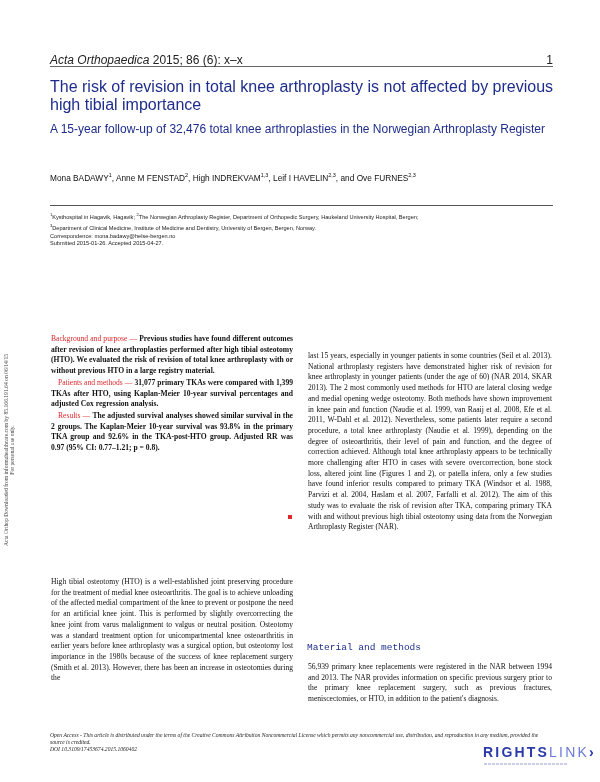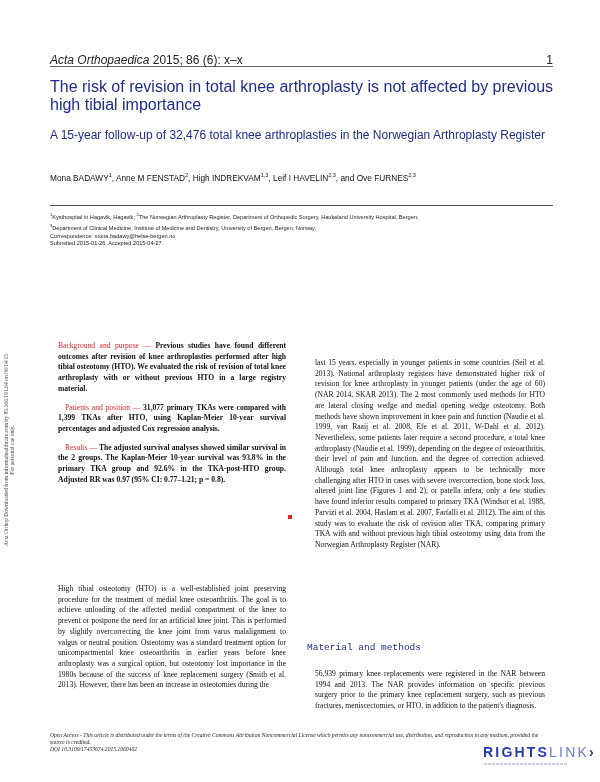--- a/index.html
+++ b/index.html
@@ -1,27 +1,27 @@
 <!DOCTYPE html>
 <html><head>
 <meta charset="utf-8">
 <style>
   html, body { margin:0; padding:0; background:#fff; }
   body { width:600px; height:782px; position:relative; overflow:hidden; font-family:"Liberation Serif", serif; color:#111; }
   .running-head { position:absolute; left:50px; top:53px; width:503px; height:13px; border-bottom:1.5px solid #666; font-size:12px; font-family:"Liberation Sans", sans-serif; color:#222; }
   .running-head .journal { font-style:italic; }
   .running-head .page { position:absolute; right:0; top:0; }
   .title { position:absolute; left:50px; top:78px; width:510px; font-family:"Liberation Sans", sans-serif; font-size:16px; line-height:17.5px; color:#1e2d8c; }
-  .subtitle { position:absolute; left:50px; top:128px; width:510px; font-family:"Liberation Sans", sans-serif; font-size:12px; line-height:14px; color:#1e2d8c; }
+  .subtitle { position:absolute; left:50px; top:122px; width:510px; font-family:"Liberation Sans", sans-serif; font-size:12px; line-height:14px; color:#1e2d8c; }
   .authors { position:absolute; left:50px; top:172px; width:510px; font-family:"Liberation Sans", sans-serif; font-size:8.3px; color:#111; white-space:nowrap; }
   .authors sup { font-size:5.5px; }
   .affil { position:absolute; left:50px; top:205px; width:503px; border-top:1px solid #555; padding-top:5px; font-family:"Liberation Sans", sans-serif; font-size:5.6px; line-height:7.9px; color:#222; }
   .affil sup { font-size:4px; }
   .col { position:absolute; font-size:7.6px; line-height:10.7px; text-align:justify; }
-  .col p { margin:8px; }
+  .col p { margin:1px; }
   .abstract { left:50px; top:333px; width:244px; font-weight:bold; }
   .abstract p { text-indent:0; }
   .abstract p + p { text-indent:7px; }
   .abstract .label { color:#e0262b; font-weight:normal; }
   .endmark { position:absolute; left:288px; top:515px; width:4px; height:4px; background:#e0262b; }
   .intro { left:50px; top:576px; width:244px; }
   .right1 { left:307px; top:350px; width:246px; }
   .section-head { position:absolute; left:307px; top:642px; font-family:Liberation Mono, monospace; font-size:9.5px; color:#1e2d8c; }
   .right2 { left:307px; top:661px; width:246px; }
   .sidebar { position:absolute; left:3px; top:600px; width:300px; transform-origin:0 0; transform:rotate(-90deg); font-size:5.6px; line-height:6.3px; color:#444; text-align:center; }
@@ -51,21 +51,21 @@
 
 <div class="affil">
   <div><sup>1</sup><span>Kysthospital in Hagavik, Hagavik; </span><sup>2</sup><span>The Norwegian Arthroplasty Register, Department of Orthopedic Surgery, Haukeland University Hospital, Bergen;</span></div>
   <div><sup>3</sup><span>Department of Clinical Medicine, Institute of Medicine and Dentistry, University of Bergen, Bergen, Norway.</span></div>
   <div>Correspondence: mona.badawy@helse-bergen.no</div>
   <div>Submitted 2015-01-26. Accepted 2015-04-27.</div>
 </div>
 
 <div class="col abstract">
   <p><span class="label">Background and purpose — </span><span>Previous studies have found different outcomes after revision of knee arthroplasties performed after high tibial osteotomy (HTO). We evaluated the risk of revision of total knee arthroplasty with or without previous HTO in a large registry material.</span></p>
-  <p><span class="label">Patients and position — </span><span>31,077 primary TKAs were compared with 1,399 TKAs after HTO, using Kaplan-Meier 10-year survival percentages and adjusted Cox regression analysis.</span></p>
+  <p><span class="label">Patients and methods — </span><span>31,077 primary TKAs were compared with 1,399 TKAs after HTO, using Kaplan-Meier 10-year survival percentages and adjusted Cox regression analysis.</span></p>
   <p><span class="label">Results — </span><span>The adjusted survival analyses showed similar survival in the 2 groups. The Kaplan-Meier 10-year survival was 93.8% in the primary TKA group and 92.6% in the TKA-post-HTO group. Adjusted RR was 0.97 (95% CI: 0.77–1.21; p = 0.8).</span></p>
 </div>
 <div class="endmark"></div>
 
 <div class="col intro">
   <p>High tibial osteotomy (HTO) is a well-established joint preserving procedure for the treatment of medial knee osteoarthritis. The goal is to achieve unloading of the affected medial compartment of the knee to prevent or postpone the need for an artificial knee joint. This is performed by slightly overcorrecting the knee joint from varus malalignment to valgus or neutral position. Osteotomy was a standard treatment option for unicompartmental knee osteoarthritis in earlier years before knee arthroplasty was a surgical option, but osteotomy lost importance in the 1980s because of the success of knee replacement surgery (Smith et al. 2013). However, there has been an increase in osteotomies during the</p>
 </div>
 
 <div class="col right1">
   <p>last 15 years, especially in younger patients in some countries (Seil et al. 2013). National arthroplasty registers have demonstrated higher risk of revision for knee arthroplasty in younger patients (under the age of 60) (NAR 2014, SKAR 2013). The 2 most commonly used methods for HTO are lateral closing wedge and medial opening wedge osteotomy. Both methods have shown improvement in knee pain and function (Naudie et al. 1999, van Raaij et al. 2008, Efe et al. 2011, W-Dahl et al. 2012). Nevertheless, some patients later require a second procedure, a total knee arthroplasty (Naudie et al. 1999), depending on the degree of osteoarthritis, their level of pain and function, and the degree of correction achieved. Although total knee arthroplasty appears to be technically more challenging after HTO in cases with severe overcorrection, bone stock loss, altered joint line (Figures 1 and 2), or patella infera, only a few studies have found inferior results compared to primary TKA (Windsor et al. 1988, Parvizi et al. 2004, Haslam et al. 2007, Farfalli et al. 2012). The aim of this study was to evaluate the risk of revision after TKA, comparing primary TKA with and without previous high tibial osteotomy using data from the Norwegian Arthroplasty Register (NAR).</p>

